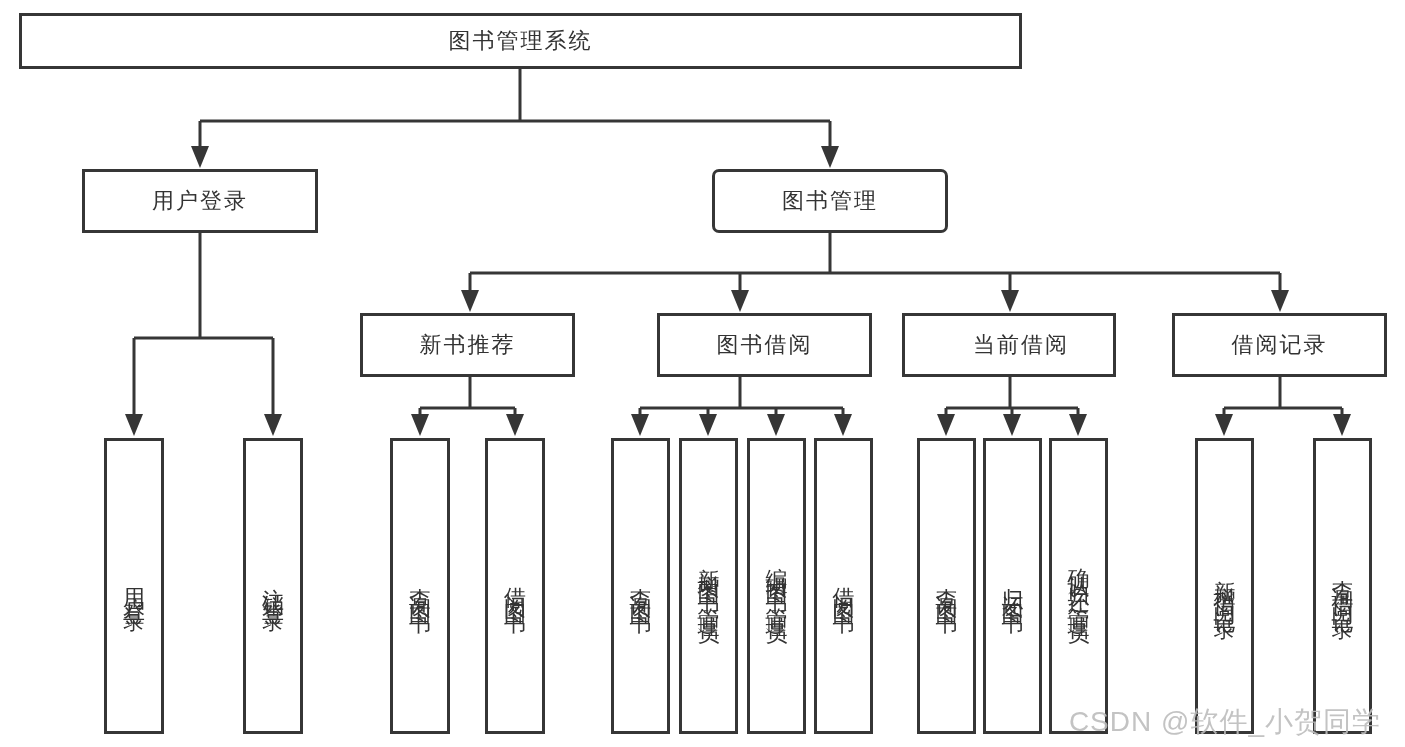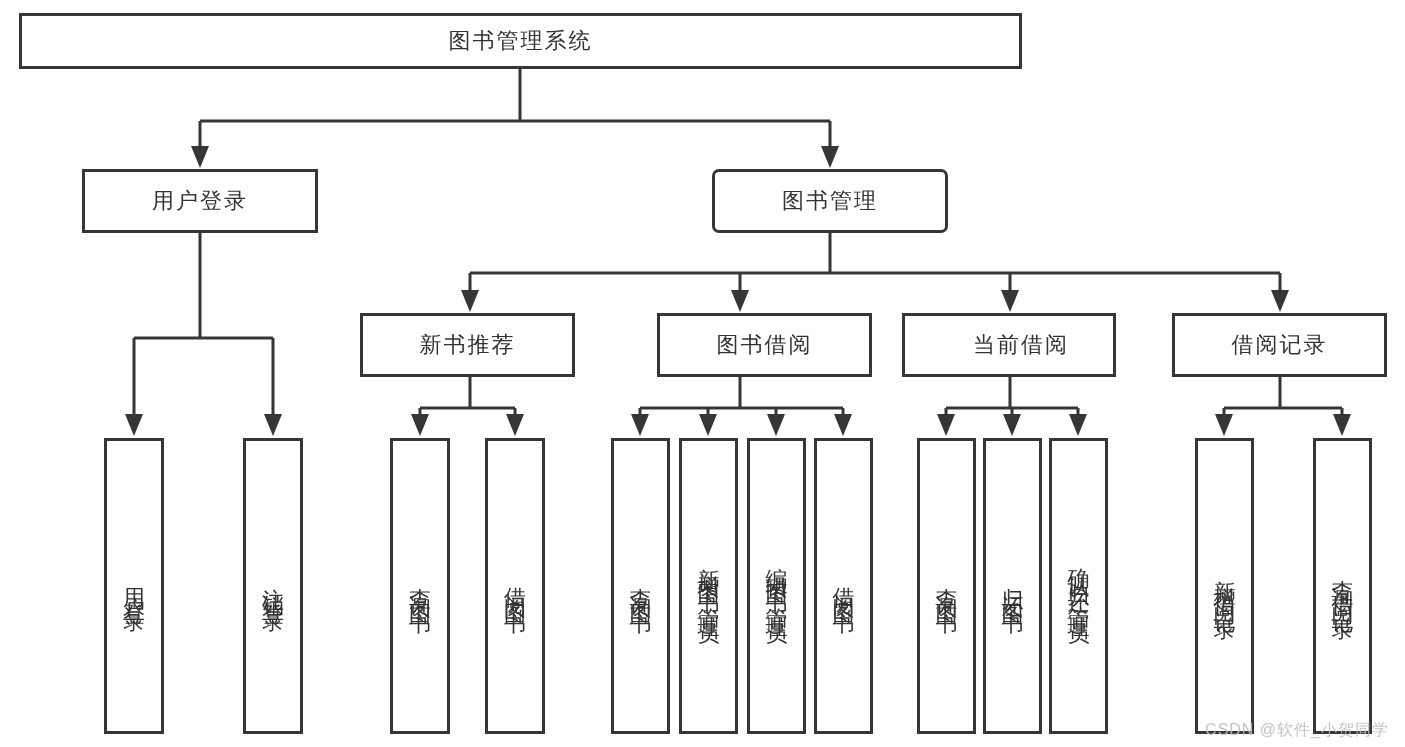--- a/index.html
+++ b/index.html
@@ -32,22 +32,22 @@
   .hnode{font-size:22px;letter-spacing:2px;}
   .vnode{
     font-size:22px;
     writing-mode:vertical-rl;
     text-orientation:mixed;
     letter-spacing:8px;
     line-height:1;
   }
   .watermark{
     position:absolute;
-    right:16px;bottom:6px;
-    font-size:16px;
+    right:24px;bottom:6px;
+    font-size:28px;
     color:var(--watermark);
     opacity:.9;
     letter-spacing:1px;
     z-index:5;
     white-space:nowrap;
   }
 </style>
 </head>
 <body>
 

